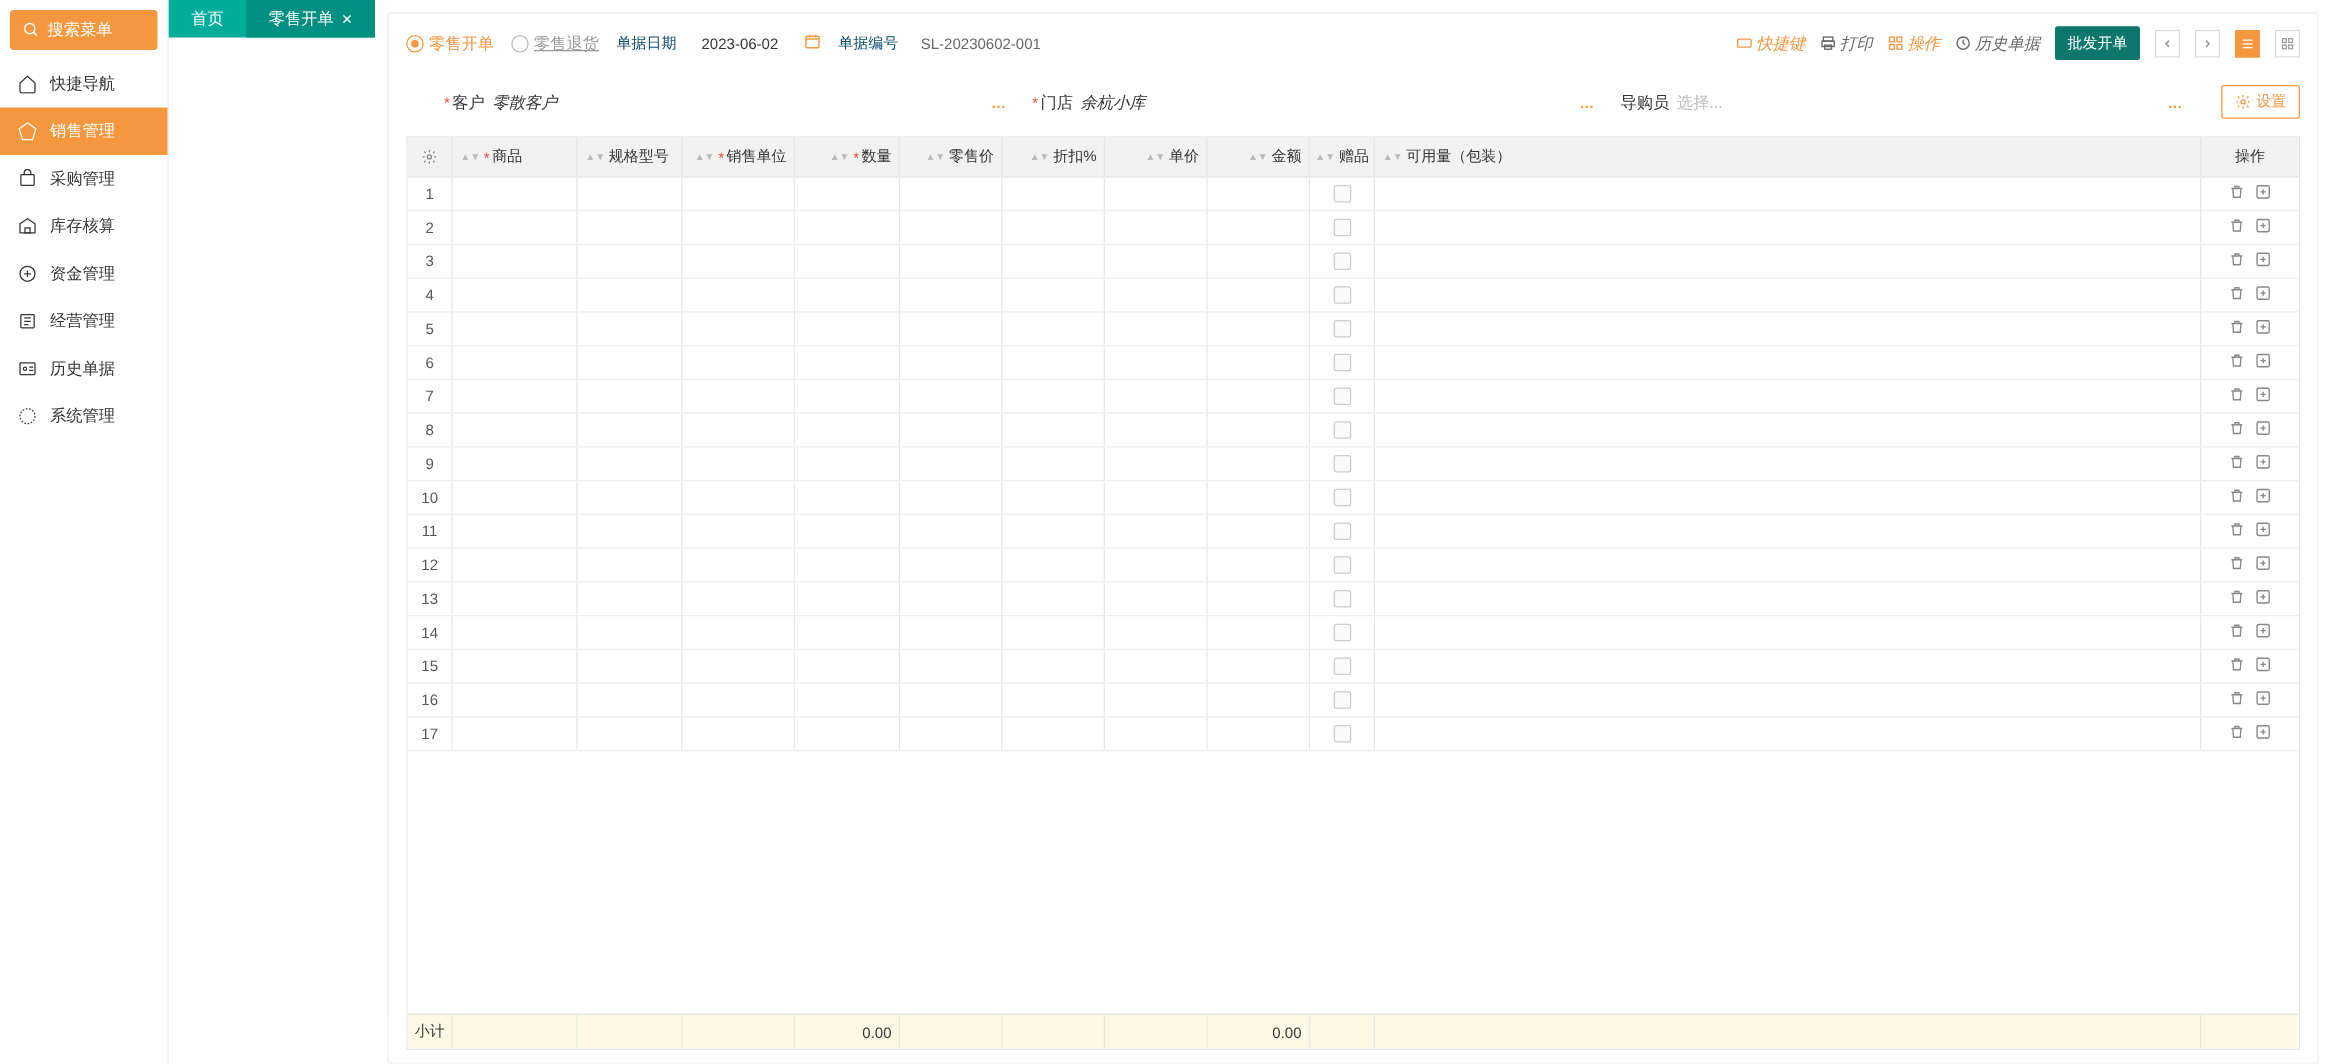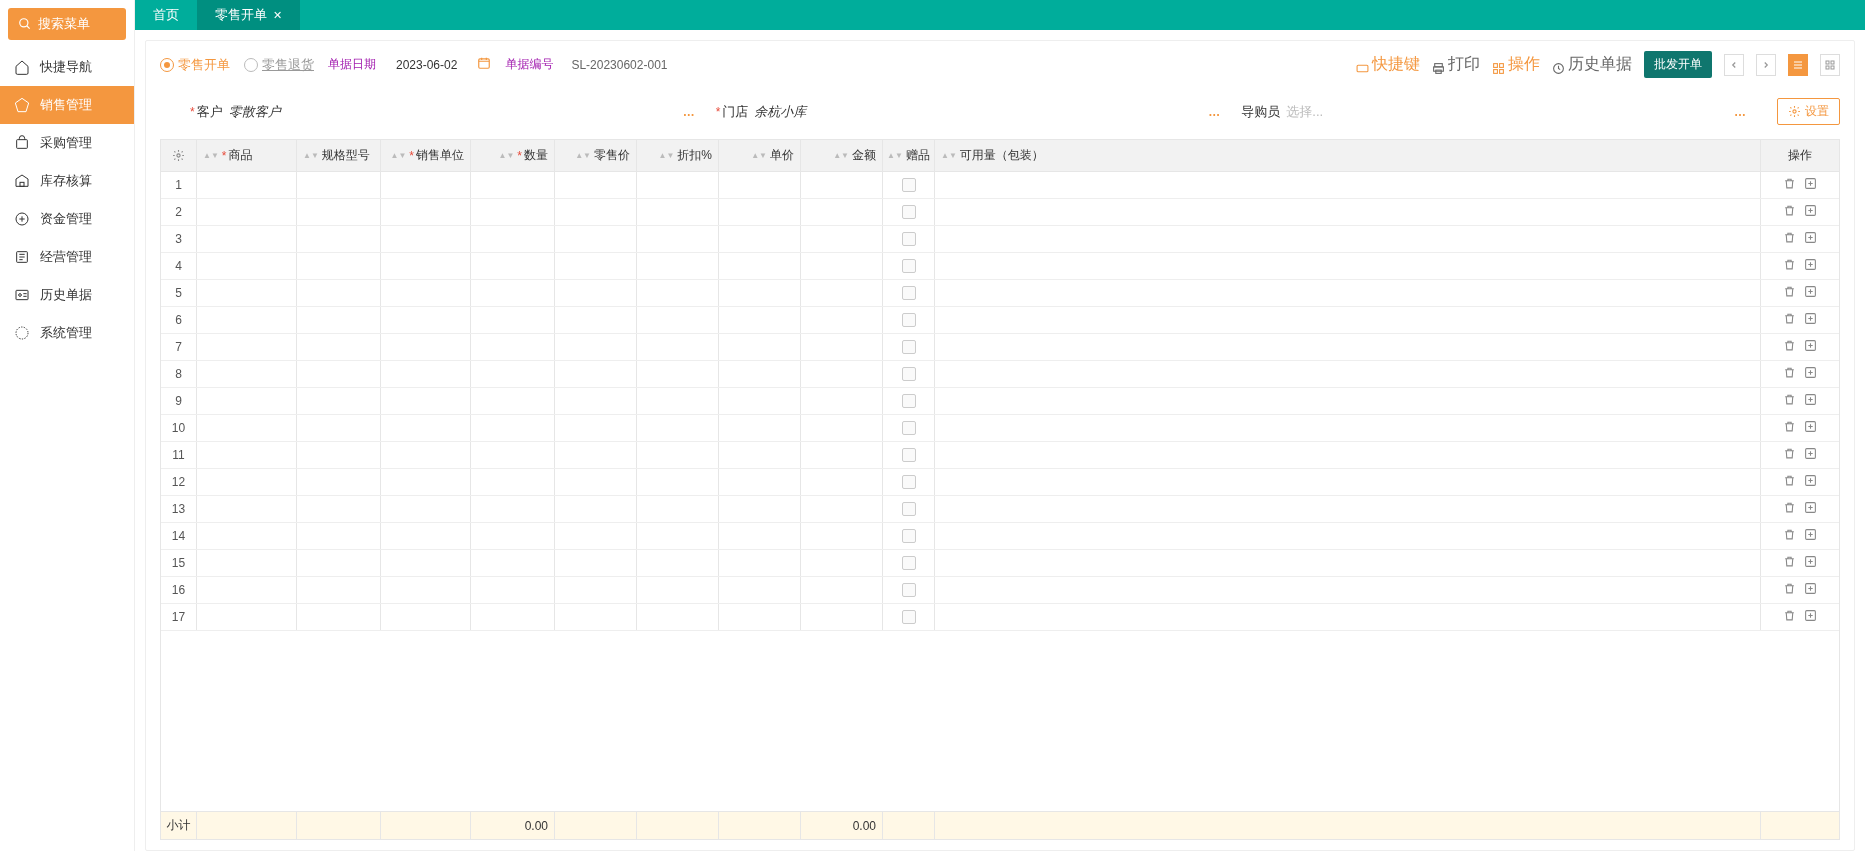--- a/index.html
+++ b/index.html
@@ -8,47 +8,47 @@
 
 
 .sidebar { width: 135px; background: #fff; border-right: 1px solid #eee; flex-shrink: 0; padding-top: 4px; }
 .search-menu { background: #f4973f; color: #fff; margin: 4px 8px 8px 8px; padding: 7px 10px; border-radius: 3px; display: flex; align-items: center; font-size: 13px; }
 .search-menu svg { margin-right: 6px; }
 .menu-item { display: flex; align-items: center; padding: 10px 14px; font-size: 13px; color: #333; cursor: pointer; }
 .menu-item.active { background: #f4973f; color: #fff; }
 .menu-item svg { margin-right: 10px; flex-shrink: 0; }
 
 
-.main { flex: 1; display: flex; flex-direction: column; min-width: 0; }
+.main { flex: 1; display: flex; flex-direction: row; min-width: 0; }
 .tabs { background: #00ad9b; display: flex; align-items: stretch; height: 30px; }
 .tab { padding: 0 18px; color: #fff; font-size: 13px; display: flex; align-items: center; cursor: pointer; }
 .tab.active { background: #008f80; }
 .tab .close { margin-left: 6px; font-size: 11px; }
 
 .content { padding: 10px 10px 0 10px; flex: 1; display: flex; flex-direction: column; min-height: 0; }
 
 .panel { background: #fff; border: 1px solid #eee; border-radius: 2px; padding: 10px 14px; flex: 1; display: flex; flex-direction: column; min-height: 0; }
 
 .row1 { display: flex; align-items: center; gap: 14px; }
 .radio-group { display: flex; align-items: center; gap: 14px; }
 .radio { display: flex; align-items: center; gap: 4px; font-size: 13px; }
 .radio .circle { width: 14px; height: 14px; border-radius: 50%; border: 1px solid #bbb; display: inline-flex; align-items: center; justify-content: center; }
 .radio.on .circle { border-color: #f4973f; }
 .radio.on .dot { width: 6px; height: 6px; border-radius: 50%; background: #f4973f; }
 .radio.on span.lbl { color: #f4973f; }
 .radio.off span.lbl { color: #999; text-decoration: underline; }
 
-.field-label { color: #a21caf; }
+.field-label { color: #0c4a6e; }
 .date-val { color: #333; padding: 0 6px; }
 .cal-icon { color: #f4973f; }
 .doc-no { color: #666; margin-left: 4px; }
 
 .spacer { flex: 1; }
 .toolbar-right { display: flex; align-items: center; gap: 12px; }
-.tool-link { color: #666; display: flex; align-items: flex-end; gap: 3px; cursor: pointer; font-size: 16px; }
+.tool-link { color: #666; display: flex; align-items: center; gap: 3px; cursor: pointer; font-size: 13px; font-style: italic; }
 .tool-link.orange { color: #f4973f; }
 .btn-primary { background: #0f766e; color: #fff; padding: 5px 10px; border-radius: 2px; cursor: pointer; }
 .nav-btn { border: 1px solid #ddd; width: 20px; height: 22px; display: inline-flex; align-items: center; justify-content: center; color: #999; cursor: pointer; }
 .nav-btn.active2 { background: #f4973f; border-color: #f4973f; color: #fff; }
 
 .barcode-row { display: flex; align-items: center; gap: 8px; margin-top: 22px; }
 .barcode-label { color: #333; font-size: 13px; padding-left: 10px; }
 .barcode-input { flex: 0 0 330px; border: 1px solid #ddd; padding: 6px 8px; border-radius: 2px; color: #333; }
 
 .filters { display: flex; align-items: center; margin-top: 20px; gap: 10px; padding-left: 30px; }

